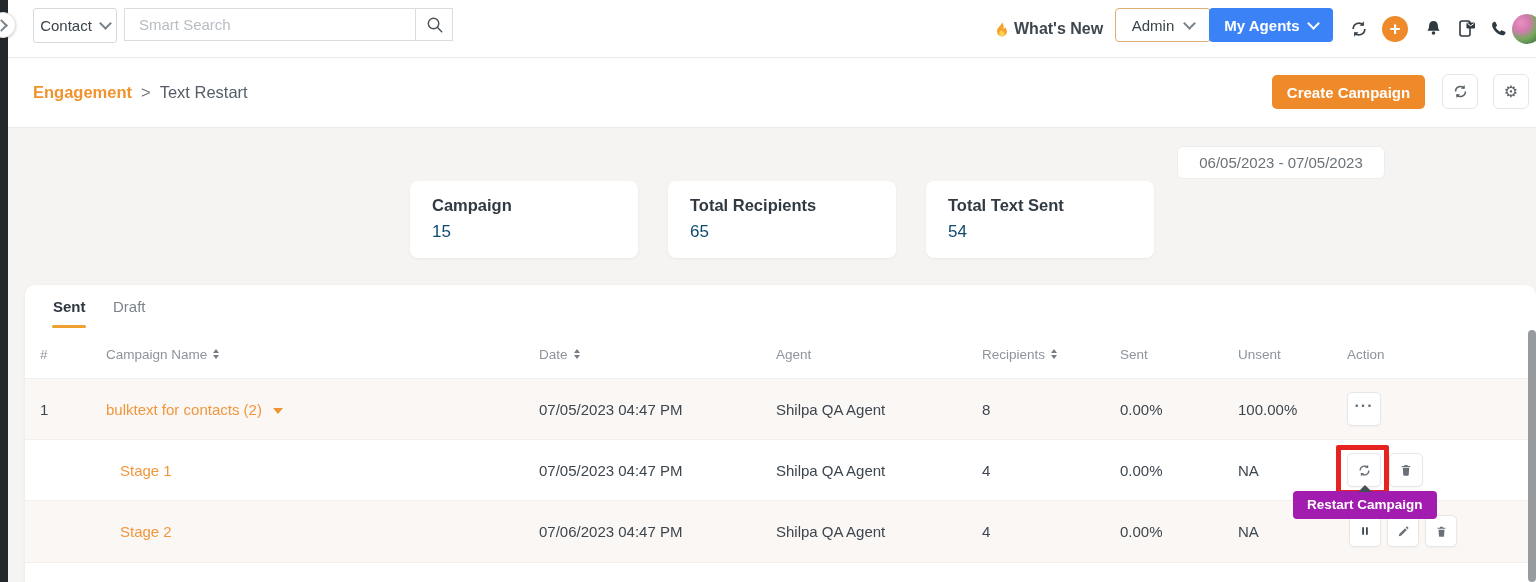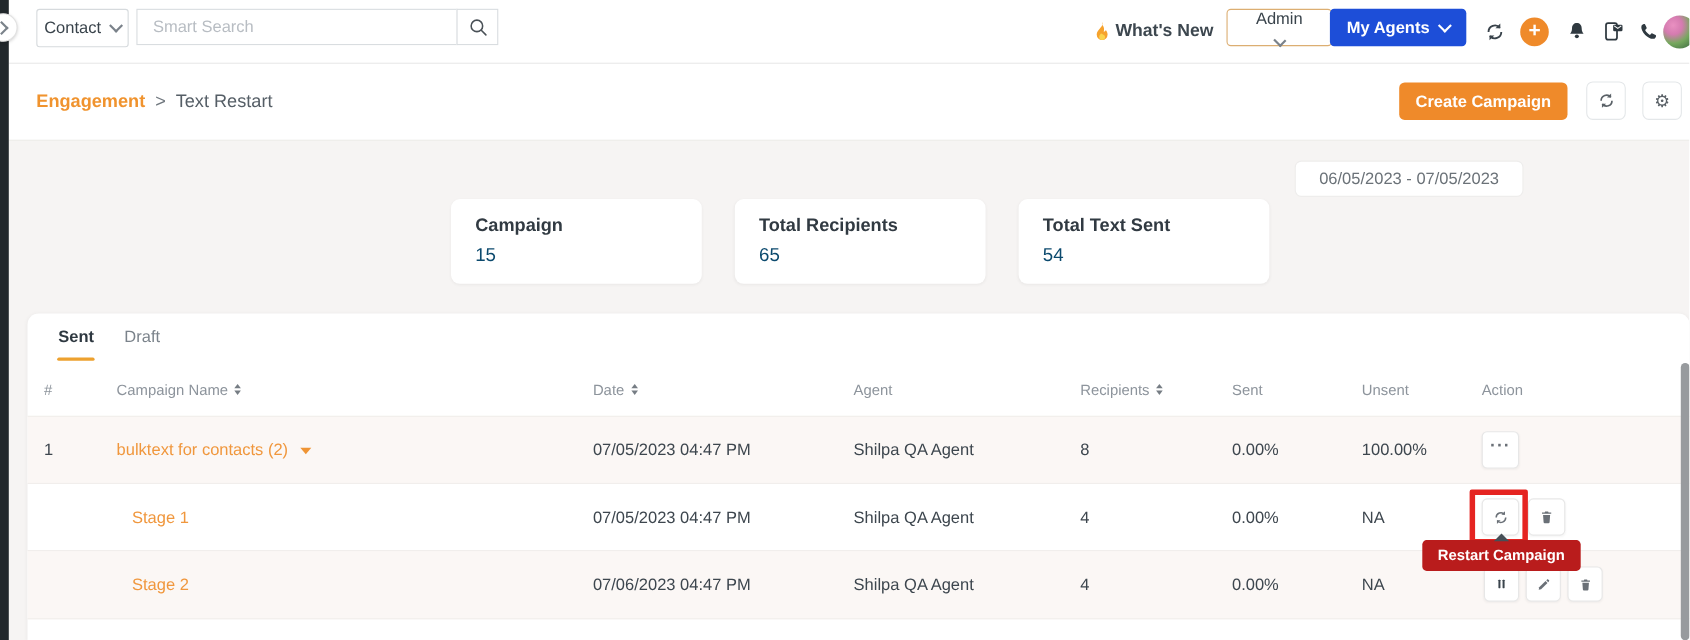--- a/index.html
+++ b/index.html
@@ -19,22 +19,22 @@
   .navbar{position:absolute;left:8px;right:0;top:0;height:57px;background:#fff;border-bottom:1px solid #e9e9e9;z-index:5;}
   .contact-select{position:absolute;left:25px;top:8px;width:82px;height:33px;border:1px solid #d6dadd;border-radius:3px;
     display:flex;align-items:center;justify-content:center;gap:9px;font-size:15px;color:#39434b;cursor:pointer;background:#fff;}
   .searchwrap{position:absolute;left:116px;top:8px;height:33px;display:flex;}
   .searchwrap input{width:276px;height:31px;border:1px solid #d9dde0;border-radius:0;padding:0 0 0 14px;font-size:15px;
     color:#39434b;outline:none;font-family:"Liberation Sans",sans-serif;}
   .searchwrap input::placeholder{color:#b8bdc3;}
   .searchbtn{width:38px;height:33px;margin-left:-1px;border:1px solid #d9dde0;background:#fff;display:flex;align-items:center;justify-content:center;cursor:pointer;padding:0;}
   .whatsnew{position:absolute;left:986px;top:0;height:57px;display:flex;align-items:center;gap:5px;font-weight:700;font-size:16px;color:#3d474f;cursor:pointer;}
   .admin-select{position:absolute;left:1107px;top:8px;width:96px;height:34px;border:1.5px solid #dcae72;border-radius:4px;
-    display:flex;align-items:center;justify-content:center;gap:11px;font-size:15px;color:#39434b;background:#fff;cursor:pointer;box-sizing:border-box;flex-direction:column;}
-  .myagents{position:absolute;left:1201px;top:8px;width:124px;height:34px;background:#1d4ed8;border:none;border-radius:4px;
+    display:flex;align-items:center;justify-content:center;gap:11px;font-size:15px;color:#39434b;background:#fff;cursor:pointer;box-sizing:border-box;}
+  .myagents{position:absolute;left:1201px;top:8px;width:124px;height:34px;background:#3b82f6;border:none;border-radius:4px;
     color:#fff;font-weight:700;font-size:15px;display:flex;align-items:center;justify-content:center;gap:9px;cursor:pointer;font-family:"Liberation Sans",sans-serif;}
   .nav-ico{position:absolute;top:0;height:57px;display:flex;align-items:center;cursor:pointer;}
   .addcircle{width:26px;height:26px;border-radius:50%;background:#ef8a2a;color:#fff;font-size:19px;line-height:25px;text-align:center;font-weight:700;}
   .avatar{width:30px;height:30px;border-radius:50%;
     background:radial-gradient(circle at 30% 30%,#e990c1 0%,#d57bb0 28%,#76a85e 55%,#4e7c4a 80%,#3f6b3e 100%);}
 
   
   .pagehead{position:absolute;left:8px;right:0;top:57px;height:70px;background:#fff;border-bottom:1px solid #eceae7;z-index:4;}
   .breadcrumb{position:absolute;left:25px;top:0;height:70px;display:flex;align-items:center;gap:9px;font-size:16.5px;}
   .bc-parent{color:#f0932e;font-weight:600;cursor:pointer;}
@@ -89,21 +89,21 @@
   .c-unsent{left:1213px;}
   .caret{display:inline-block;width:0;height:0;border-left:5px solid transparent;border-right:5px solid transparent;
     border-top:6px solid #ef9434;margin-left:11px;vertical-align:middle;}
   .act-btn{position:absolute;width:34px;height:34px;background:#fff;border:1px solid #e7e7e7;border-radius:5px;
     display:flex;align-items:center;justify-content:center;color:#6a7077;cursor:pointer;box-shadow:0 1px 2px rgba(0,0,0,.04);padding:0;box-sizing:border-box;}
   .act-btn.small{width:32px;height:32px;}
   .more-glyph{font-size:16px;font-weight:700;color:#6a7077;letter-spacing:1px;margin-top:-6px;}
 
   
   .highlight-rect{position:absolute;left:1336px;top:445px;width:53px;height:50px;border:5px solid #e52421;border-radius:2px;z-index:40;pointer-events:none;box-sizing:border-box;}
-  .tooltip{position:absolute;left:1293px;top:491px;height:28px;line-height:28px;padding:0 14px;background:#b91c1c;border-radius:4px;
+  .tooltip{position:absolute;left:1293px;top:491px;height:28px;line-height:28px;padding:0 14px;background:#a21caf;border-radius:4px;
     color:#fff;font-weight:700;font-size:13.5px;z-index:41;white-space:nowrap;}
   .tooltip:before{content:"";position:absolute;top:-6px;left:50%;margin-left:-7px;width:0;height:0;
     border-left:7px solid transparent;border-right:7px solid transparent;border-bottom:7px solid #454f57;}
 
   .scroll-thumb{position:absolute;right:0;top:330px;width:8px;height:252px;background:#989b9e;border-radius:4px;z-index:50;}
   svg{display:block;}
 </style>
 </head>
 <body>
 

